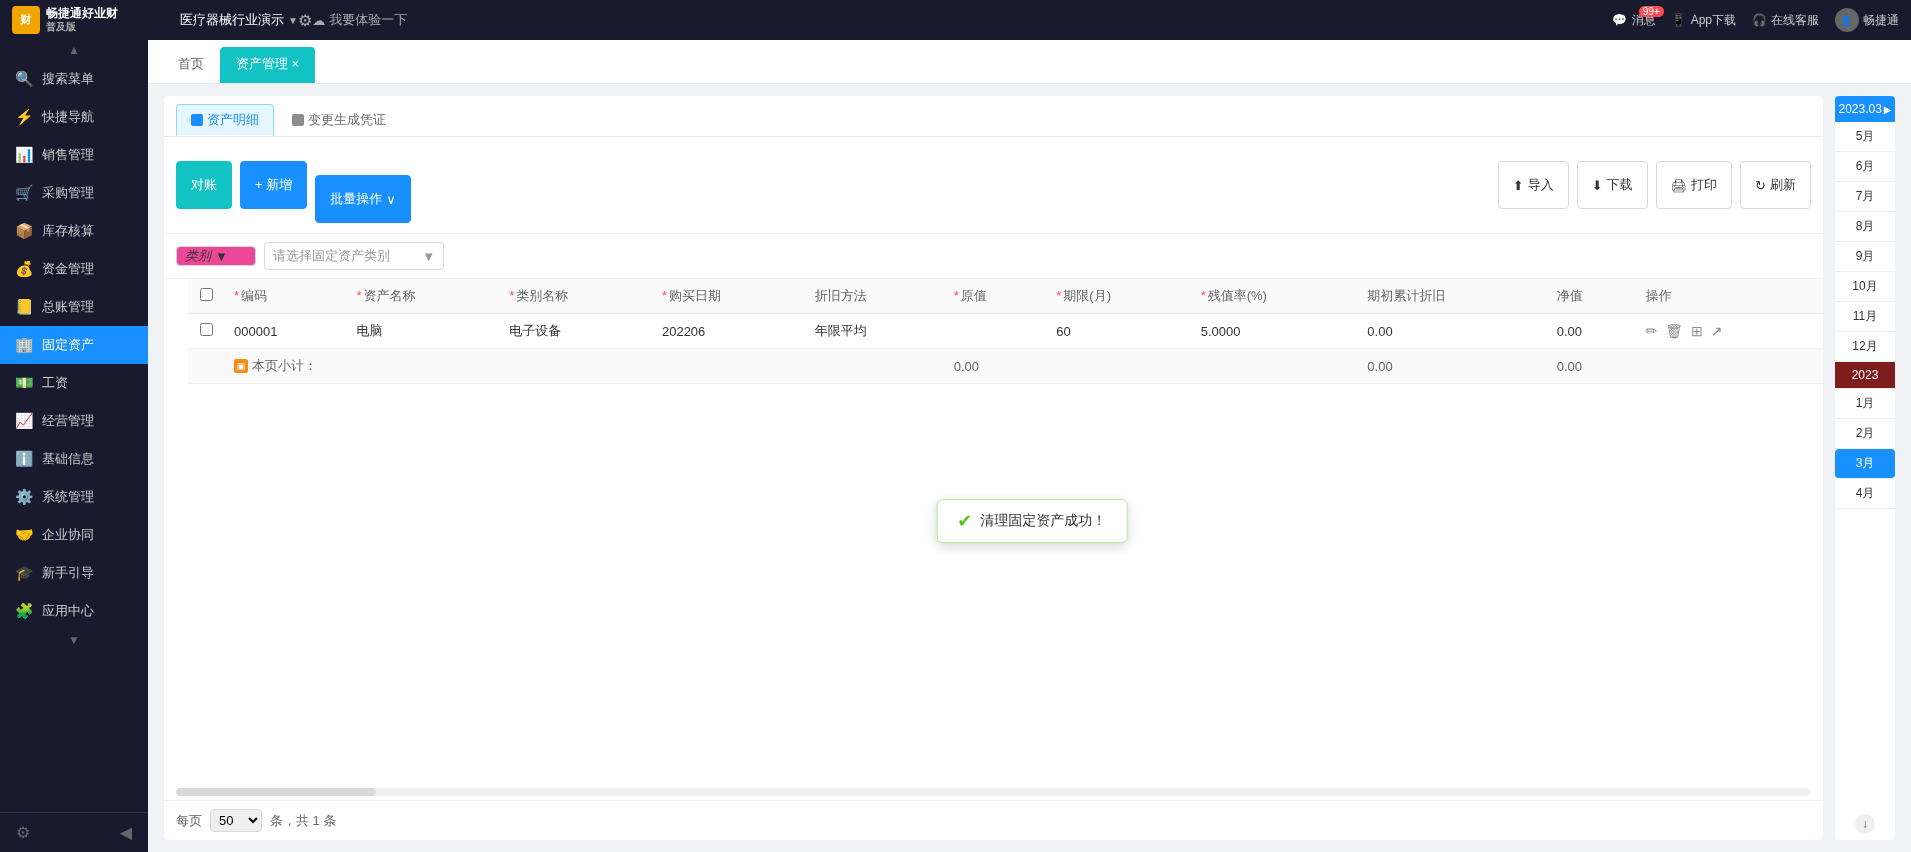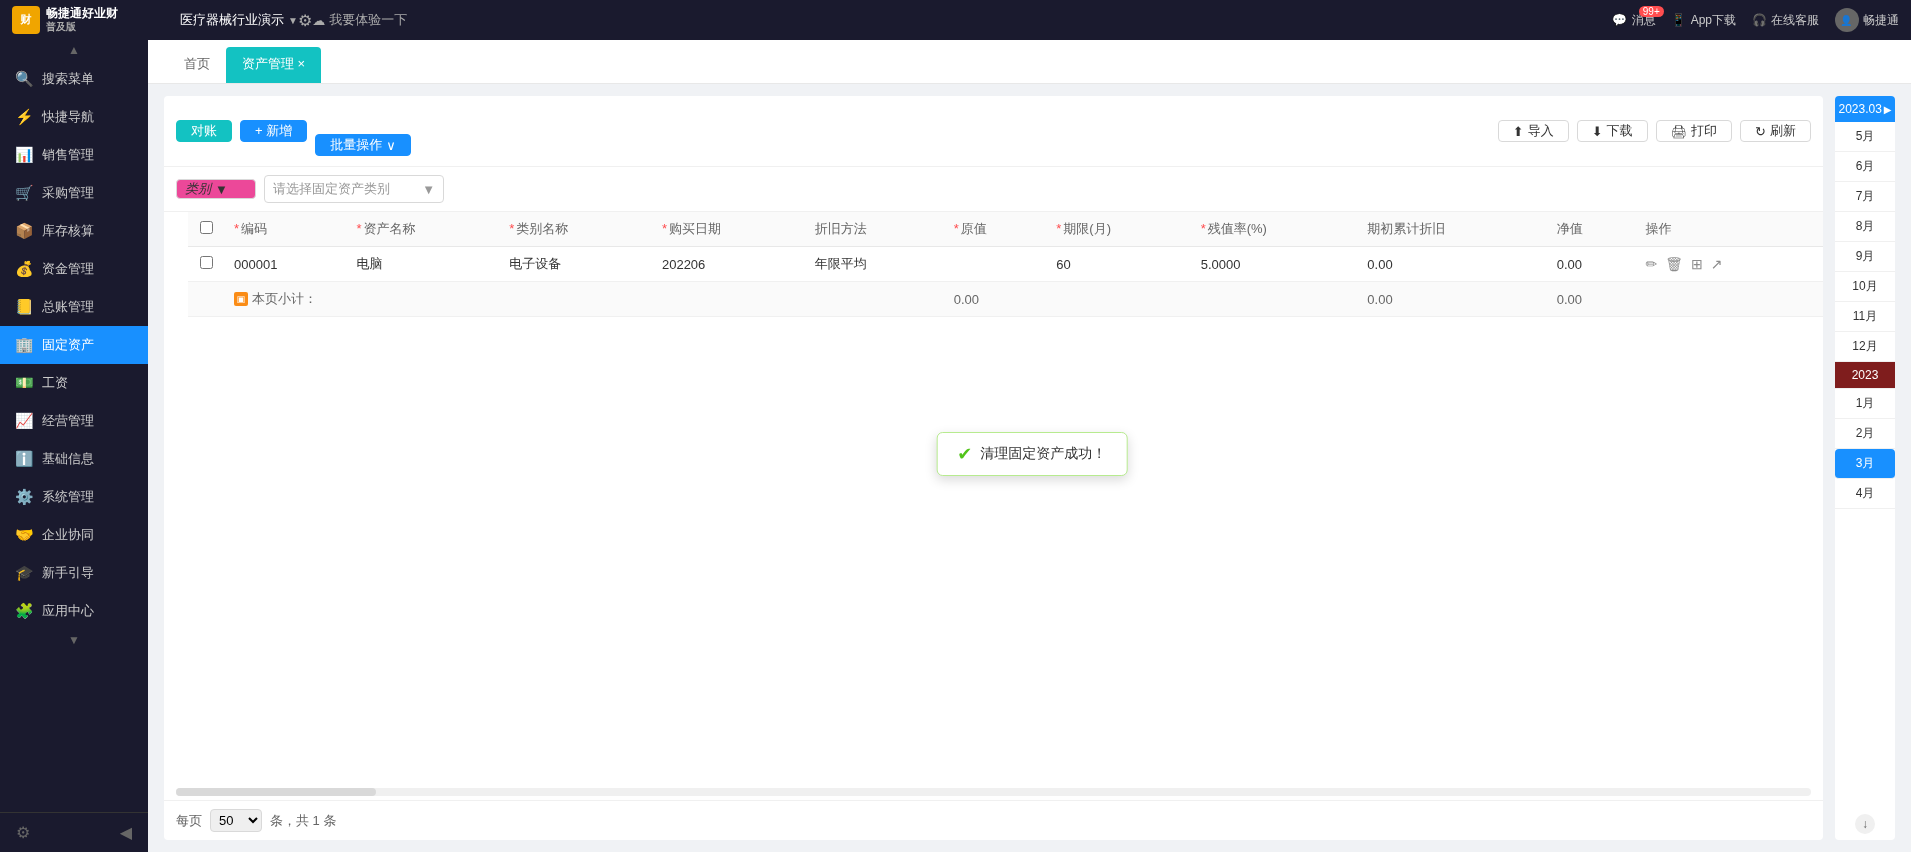--- a/index.html
+++ b/index.html
@@ -30,41 +30,41 @@
     .sidebar-item { display: flex; align-items: center; gap: 8px; padding: 10px 16px; cursor: pointer; font-size: 13px; color: #ccc; }
     .sidebar-item.active { background: #1890ff; color: #fff; }
     .sidebar-item-icon { width: 18px; height: 18px; display: flex; align-items: center; justify-content: center; font-size: 15px; }
     .sidebar-bottom { margin-top: auto; display: flex; align-items: center; justify-content: space-between; padding: 10px 16px; border-top: 1px solid #333; }
     .sidebar-bottom-icon { color: #666; cursor: pointer; font-size: 16px; }
 
     
     .content-area { flex: 1; display: flex; flex-direction: column; background: #f0f2f5; overflow: hidden; }
 
     
-    .tabs-bar { height: 44px; background: #fff; display: flex; align-items: flex-end; padding: 0 20px; border-bottom: 1px solid #e8e8e8; flex-shrink: 0; }
+    .tabs-bar { height: 44px; background: #fff; display: flex; align-items: flex-end; padding: 0 14px; border-bottom: 1px solid #e8e8e8; flex-shrink: 0; }
     .tab { padding: 8px 16px; cursor: pointer; font-size: 13px; color: #666; border-bottom: 2px solid transparent; }
     .tab.active { background: #13c2c2; color: #fff; border-radius: 4px 4px 0 0; border-bottom: 2px solid #13c2c2; }
 
     
     .page-content { flex: 1; padding: 12px 16px; overflow: auto; display: flex; gap: 12px; }
 
     
     .main-panel { flex: 1; background: #fff; border-radius: 4px; display: flex; flex-direction: column; overflow: hidden; }
 
     
     .sub-tabs { display: flex; padding: 8px 12px 0; border-bottom: 1px solid #e8e8e8; gap: 4px; }
     .sub-tab { padding: 6px 14px; font-size: 13px; cursor: pointer; border-radius: 4px 4px 0 0; color: #666; display: flex; align-items: center; gap: 4px; }
     .sub-tab.active { background: #e6f7ff; color: #1890ff; border: 1px solid #91d5ff; border-bottom: 1px solid #fff; }
     .sub-tab-icon { width: 14px; height: 14px; background: #1890ff; border-radius: 2px; display: inline-flex; align-items: center; justify-content: center; }
 
     
     .toolbar { display: flex; align-items: center; justify-content: space-between; padding: 10px 12px; border-bottom: 1px solid #f0f0f0; }
     .toolbar-left { display: flex; align-items: center; gap: 8px; }
     .toolbar-right { display: flex; align-items: center; gap: 8px; }
-    .btn { padding: 1px 14px; border-radius: 4px; font-size: 13px; cursor: pointer; border: 1px solid #d9d9d9; background: #fff; color: #333; display: flex; align-items: center; gap: 4px; }
+    .btn { padding: 14px 14px; border-radius: 4px; font-size: 13px; cursor: pointer; border: 1px solid #d9d9d9; background: #fff; color: #333; display: flex; align-items: center; gap: 4px; }
     .btn-primary { background: #1890ff; color: #fff; border-color: #1890ff; }
     .btn-teal { background: #13c2c2; color: #fff; border-color: #13c2c2; }
     .btn-batch { background: #1890ff; color: #fff; border-color: #1890ff; margin-top: 28px; }
     .category-select { display: flex; align-items: center; gap: 4px; border: 1px solid #d9d9d9; border-radius: 4px; padding: 0 8px; font-size: 13px; color: #333; background: #ec4899; min-width: 80px; font-style: italic; }
     .category-dropdown { display: flex; align-items: center; gap: 4px; border: 1px solid #d9d9d9; border-radius: 4px; padding: 4px 8px; font-size: 13px; color: #999; background: #fff; min-width: 180px; }
     .category-dropdown .arrow { margin-left: auto; }
 
     
     .filter-row { display: flex; align-items: center; gap: 8px; padding: 8px 12px; border-bottom: 1px solid #f0f0f0; }
 
@@ -231,20 +231,30 @@
       </div>
       <div class="tab active">
         <span>资产管理 ×</span>
       </div>
     </div>
 
     <div class="page-content">
 
       <div class="main-panel">
 
+        <div class="sub-tabs">
+          <div class="sub-tab active">
+            <span class="sub-tab-icon" style="background:#1890ff; width:12px; height:12px; border-radius:2px;"></span>
+            <span>资产明细</span>
+          </div>
+          <div class="sub-tab">
+            <span class="sub-tab-icon" style="background:#8c8c8c; width:12px; height:12px; border-radius:2px;"></span>
+            <span>变更生成凭证</span>
+          </div>
+        </div>
 
         <div class="toolbar">
           <div class="toolbar-left">
             <button class="btn btn-teal">对账</button>
             <button class="btn btn-primary">+ 新增</button>
             <button class="btn btn-batch">
               <span>批量操作</span>
               <span>∨</span>
             </button>
           </div>

